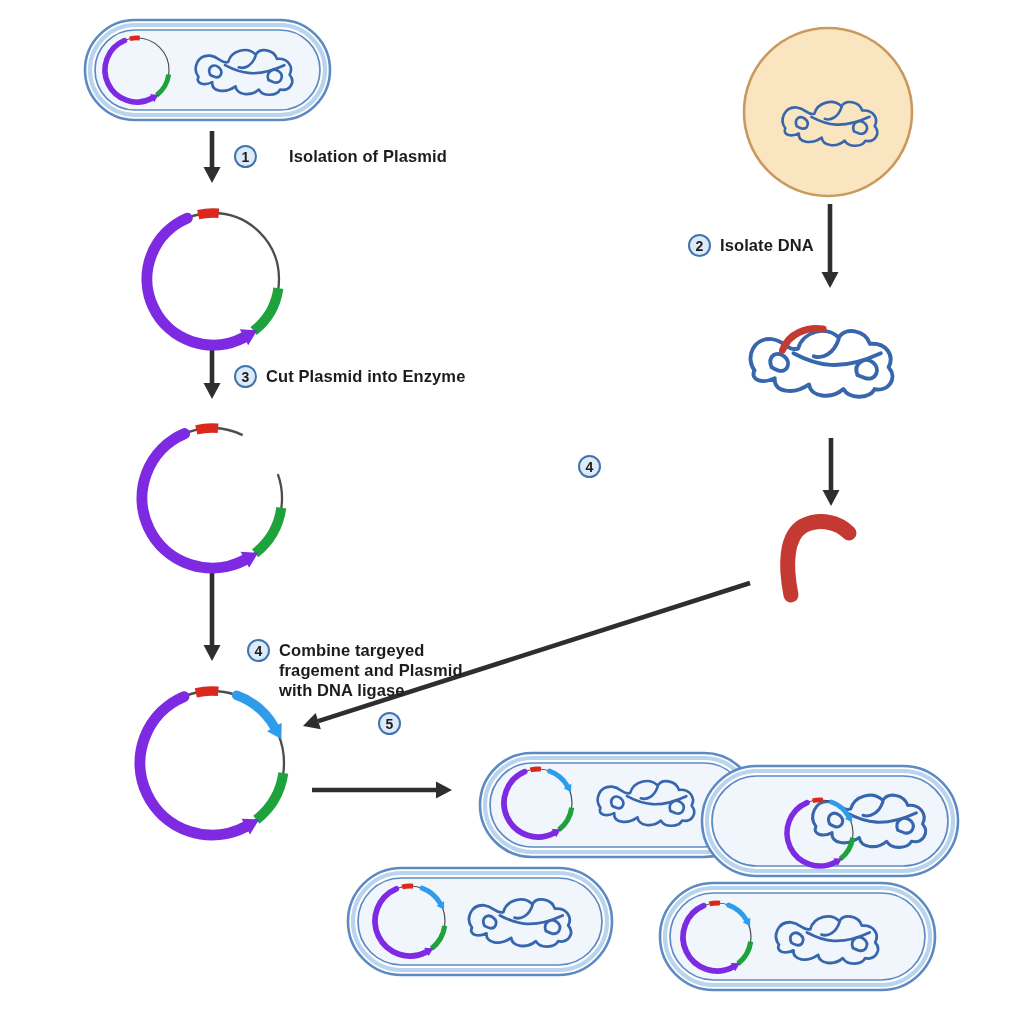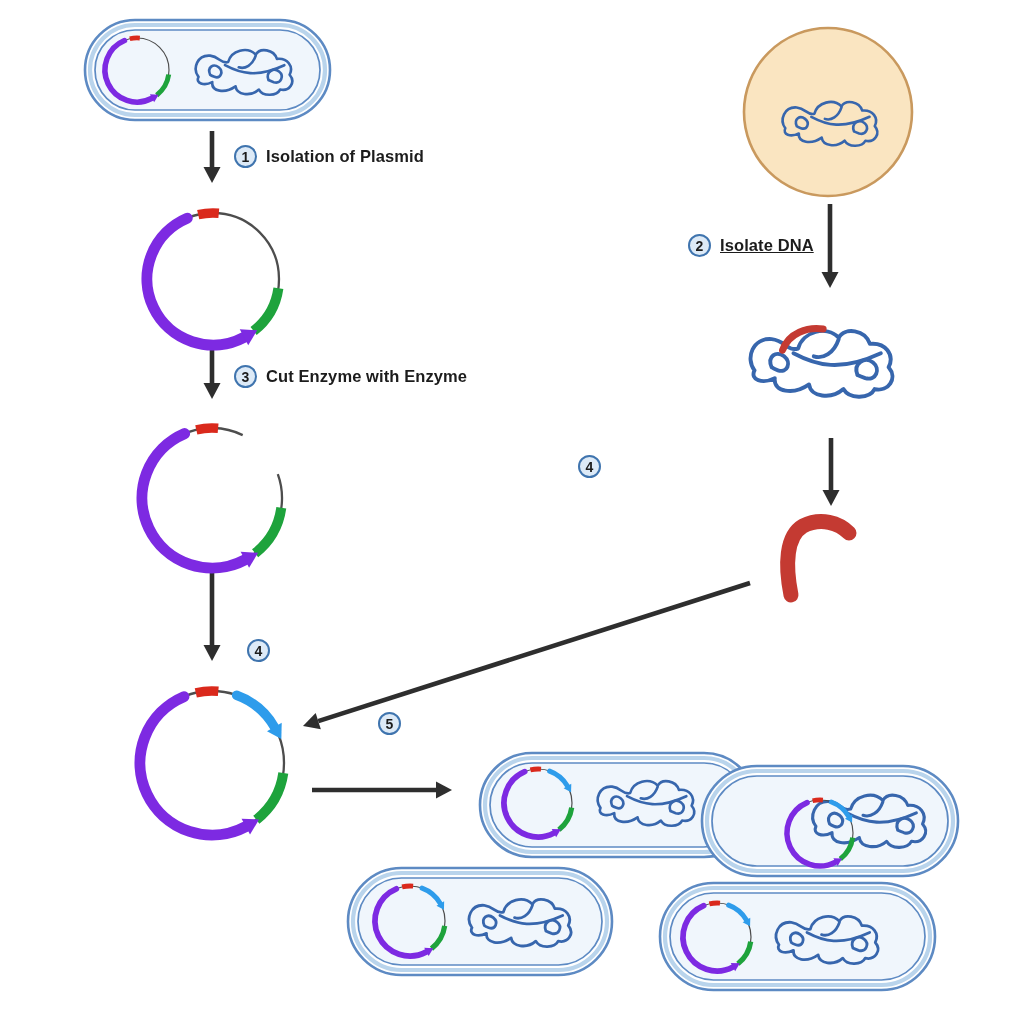--- a/index.html
+++ b/index.html
@@ -195,37 +195,40 @@
           <path d="M 703.7 905.7 A 34 34 0 0 0 686.3 951.6 A 34 34 0 0 0 733.0 967.0" stroke="#7d2ae2" stroke-width="5.720000000000001" stroke-linecap="round"></path>
           <polygon points="739.84902435902,963.3583399674736 735.1591600485583,971.1524128917833 730.7649062208823,962.8880234226237" fill="#7d2ae2"></polygon>
           <path d="M 728.6 905.1 A 34 34 0 0 1 746.4 920.0" stroke="#2e9ceb" stroke-width="4.94" stroke-linecap="round"></path>
           <polygon points="750.0848637286709,926.3046649395507 742.6170314439437,922.21 750.2726960133982,917.79" fill="#2e9ceb"></polygon>
         </g>
       </g>
     </svg>
 
   <div class="step" style="left:234px;top:145px;">
     <span class="badge" style="background: rgb(221, 234, 247); border-color: rgb(63, 116, 174); color: rgb(28, 28, 28);">1</span>
-    <div class="step-text" style="color: rgb(28, 28, 28);">Isolation of Plasmid</div>
+    <div class="step-text" style="color: rgb(28, 28, 28); margin-left: 23px;">Isolation of Plasmid</div>
   </div>
 
   <div class="step" style="left:688px;top:234px;">
     <span class="badge" style="background: rgb(221, 234, 247); border-color: rgb(63, 116, 174); color: rgb(28, 28, 28);">2</span>
-    <div class="step-text" style="color: rgb(28, 28, 28); text-decoration: underline;">Isolate DNA</div>
+    <div class="step-text" style="color: rgb(28, 28, 28);">Isolate DNA</div>
   </div>
 
   <div class="step" style="left:234px;top:365px;">
     <span class="badge" style="background: rgb(221, 234, 247); border-color: rgb(63, 116, 174); color: rgb(28, 28, 28);">3</span>
-    <div class="step-text" style="color: rgb(28, 28, 28);">Cut Enzyme with Enzyme</div>
+    <div class="step-text" style="color: rgb(28, 28, 28);">Cut Plasmid into Enzyme</div>
   </div>
 
   <div class="step" style="left:578px;top:455px;">
     <span class="badge" style="background: rgb(221, 234, 247); border-color: rgb(63, 116, 174); color: rgb(28, 28, 28);">4</span>
   </div>
 
   <div class="step" style="left:247px;top:639px;">
     <span class="badge" style="background: rgb(221, 234, 247); border-color: rgb(63, 116, 174); color: rgb(28, 28, 28);">4</span>
+    <div class="step-text" style="color: rgb(28, 28, 28);">Combine targeyed
+fragement and Plasmid
+with DNA ligase</div>
   </div>
 
   <div class="step" style="left:378px;top:712px;">
     <span class="badge" style="background: rgb(221, 234, 247); border-color: rgb(63, 116, 174); color: rgb(28, 28, 28);">5</span>
   </div>
 </div>
 
 </body></html>

